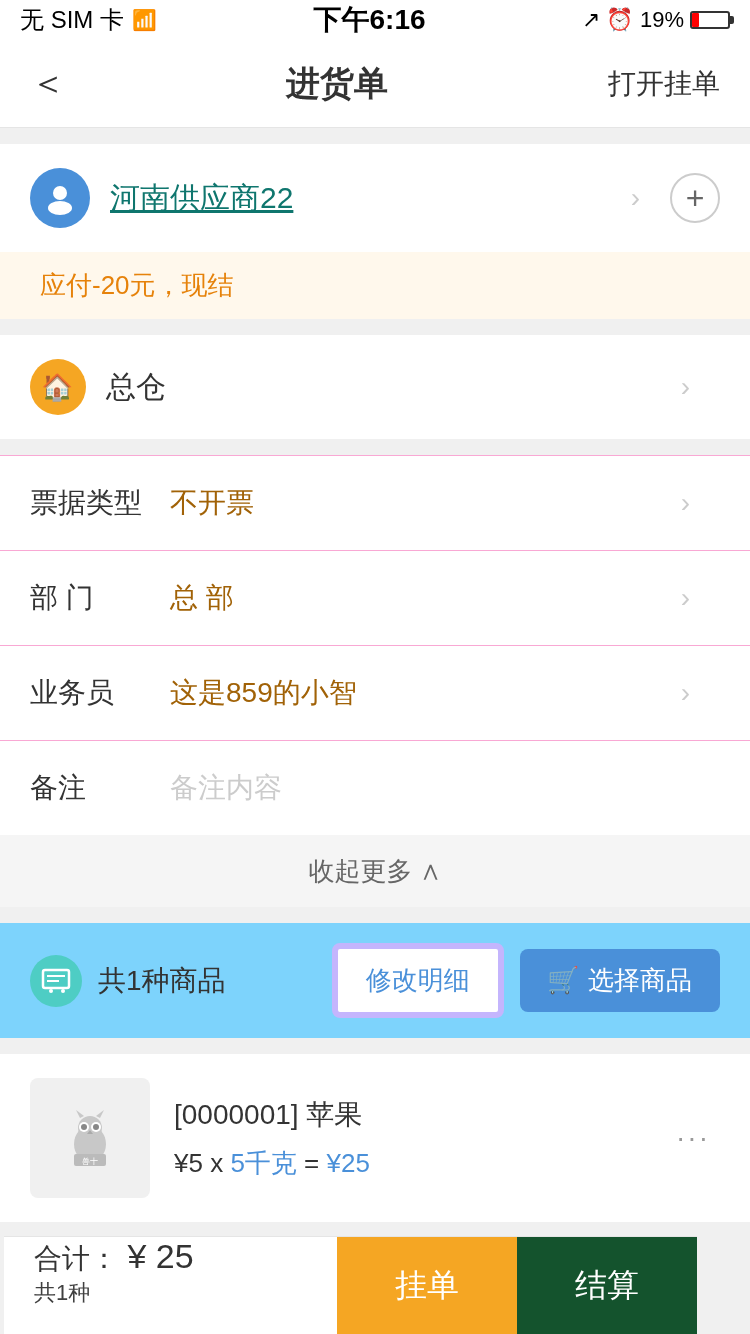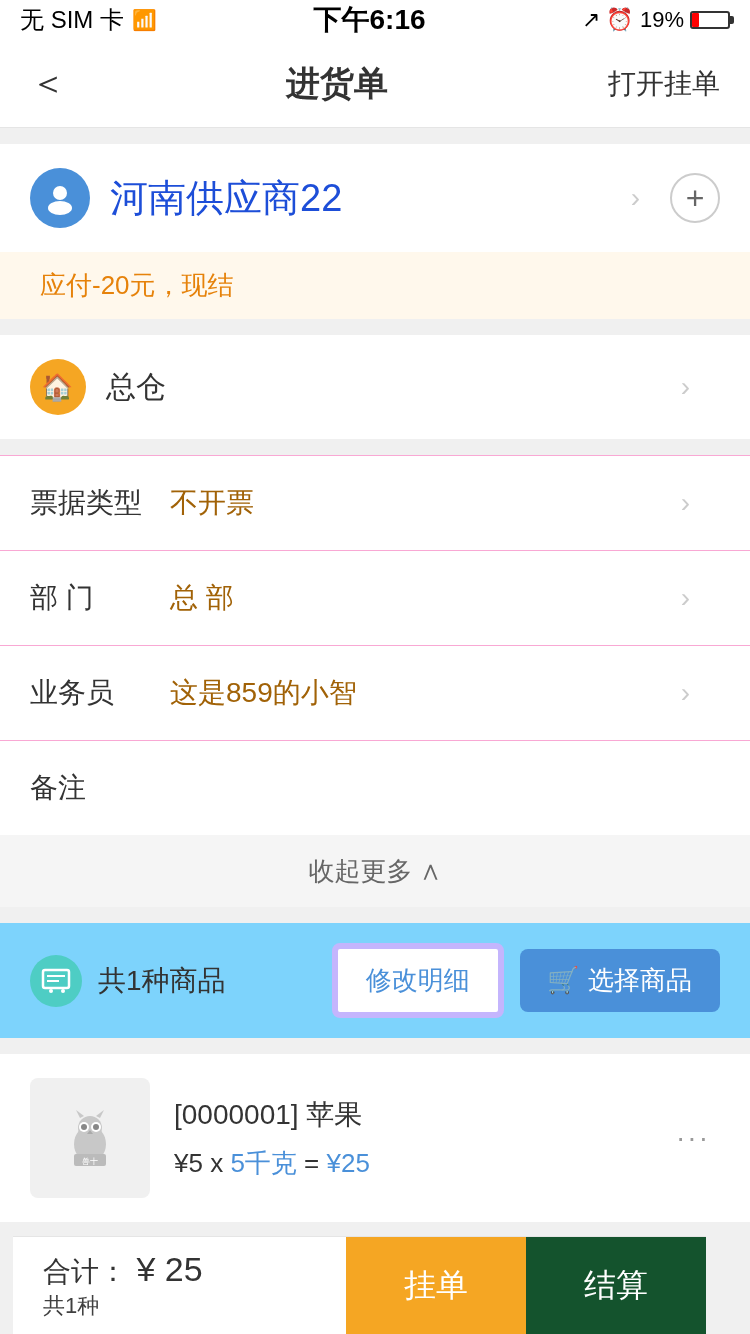--- a/index.html
+++ b/index.html
@@ -70,21 +70,21 @@
       padding: 24px 30px;
       background: #fff;
     }
     .supplier-avatar {
       width: 60px; height: 60px; border-radius: 50%;
       background: #4a90d9;
       display: flex; align-items: center; justify-content: center;
       color: #fff; font-size: 28px; flex-shrink: 0;
       margin-right: 20px;
     }
-    .supplier-name { flex: 1; font-size: 38px; color: #1d4ed8; }
+    .supplier-name { flex: 1; font-size: 30px; color: #0f766e; text-decoration: underline; }
     .chevron { color: #ccc; font-size: 28px; margin-right: 30px; }
     .add-btn {
       width: 50px; height: 50px;
       border: 2px solid #ccc;
       border-radius: 50%;
       display: flex; align-items: center; justify-content: center;
       color: #666; font-size: 32px; cursor: pointer;
     }
 
     
@@ -195,24 +195,24 @@
     .product-price { font-size: 26px; color: #333; }
     .product-price .highlight { color: #4a90d9; }
     .product-menu {
       font-size: 28px; color: #999; cursor: pointer;
       padding: 10px; letter-spacing: 2px;
     }
 
     
     .bottom-bar {
       position: fixed;
-      bottom: 0; left: 13px; width: 693px;
+      bottom: 0; left: 4px; width: 693px;
       height: 98px;
       display: flex;
-      align-items: center;
+      align-items: flex-start;
       background: #fff;
       border-top: 1px solid #e5e5e5;
     }
     .total-section {
       flex: 1;
       padding: 0 30px;
     }
     .total-amount { font-size: 34px; color: #333; font-weight: 500; }
     .total-amount .label { font-size: 28px; }
     .total-count { font-size: 22px; color: #404040; }
@@ -304,20 +304,21 @@
   </div>
 
   <div class="form-row">
     <span class="form-label">业务员</span>
     <span class="form-value">这是859的小智</span>
     <span class="chevron">›</span>
   </div>
 
   <div class="form-row">
     <span class="form-label">备注</span>
+    <span class="form-placeholder">备注内容</span>
   </div>
 </div>
 
 <div class="collapse-row">
   <span>收起更多 ∧</span>
 </div>
 
 <div class="section-gap"></div>
 
 <div class="products-header">

